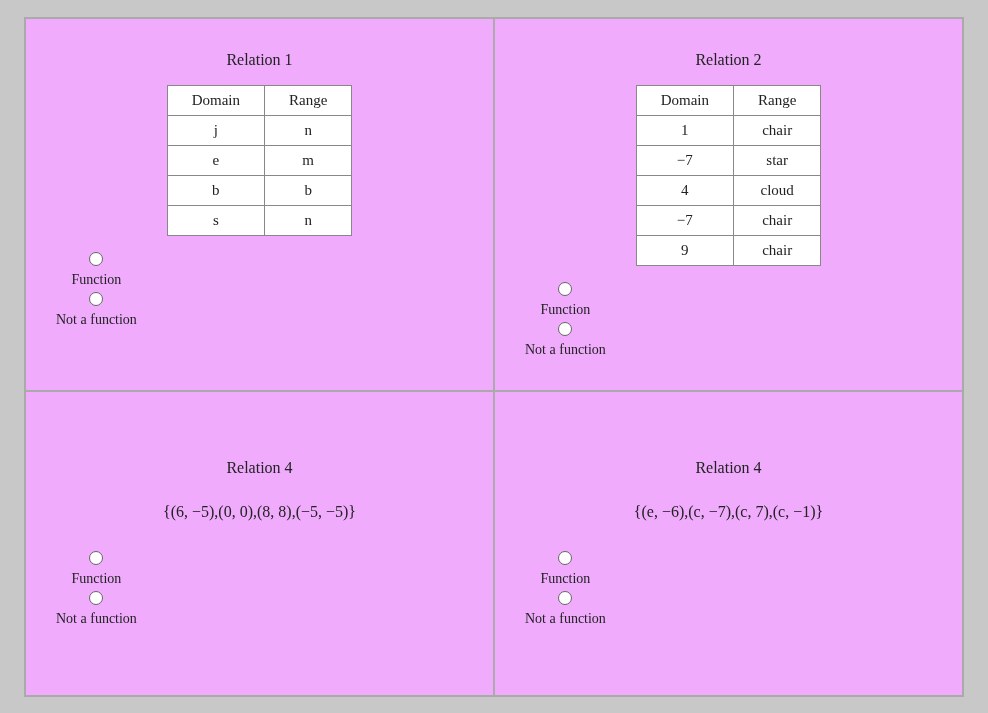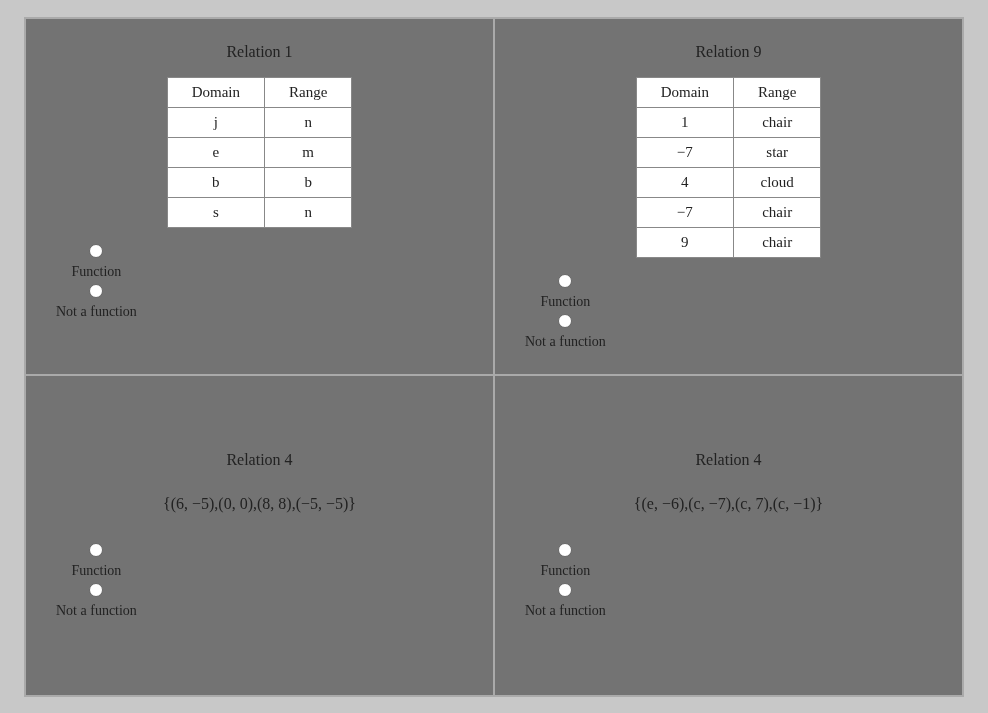--- a/index.html
+++ b/index.html
@@ -15,23 +15,23 @@
     .main-container {
       background: #d0d0d0;
       width: 940px;
       height: 680px;
       display: grid;
       grid-template-columns: 1fr 1fr;
       grid-template-rows: 1fr 1fr;
       border: 1px solid #aaa;
     }
     .quadrant {
-      background: #737373;
+      background: #f0abfc;
       border: 1px solid #aaa;
-      padding: 24px 30px;
+      padding: 32px 30px;
       display: flex;
       flex-direction: column;
       align-items: center;
       gap: 12px;
     }
     .quadrant-title {
       font-size: 16px;
       font-weight: normal;
       color: #222;
       margin-bottom: 4px;
@@ -129,21 +129,21 @@
         <span>Function</span>
       </label>
       <label class="radio-label">
         <span class="radio-circle"></span>
         <span>Not a function</span>
       </label>
     </div>
   </div>
 
   <div class="quadrant">
-    <div class="quadrant-title">Relation 9</div>
+    <div class="quadrant-title">Relation 2</div>
     <table class="relation-table">
       <thead>
         <tr>
           <th>Domain</th>
           <th>Range</th>
         </tr>
       </thead>
       <tbody id="relation2-tbody">
       <tr>
             <td>1</td>

